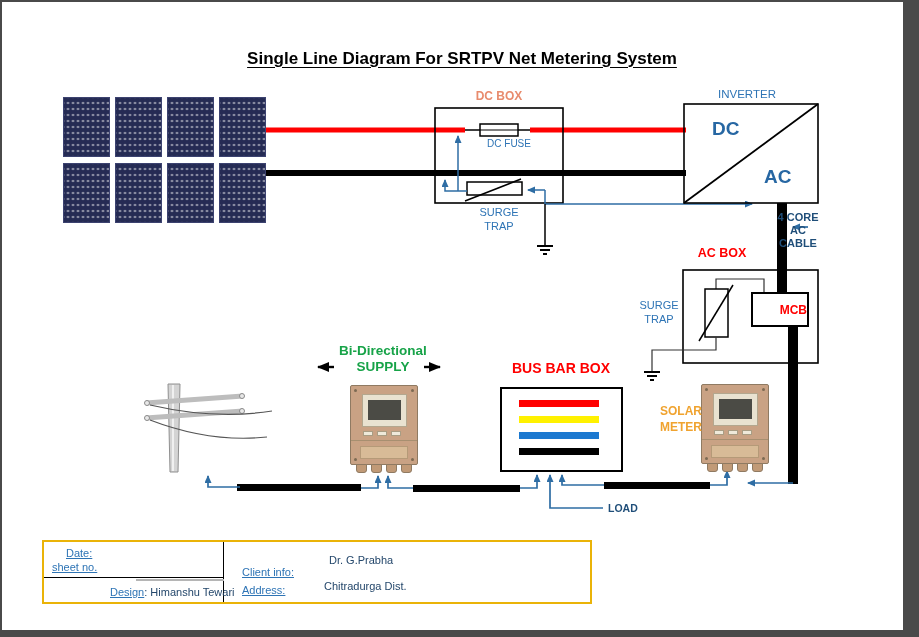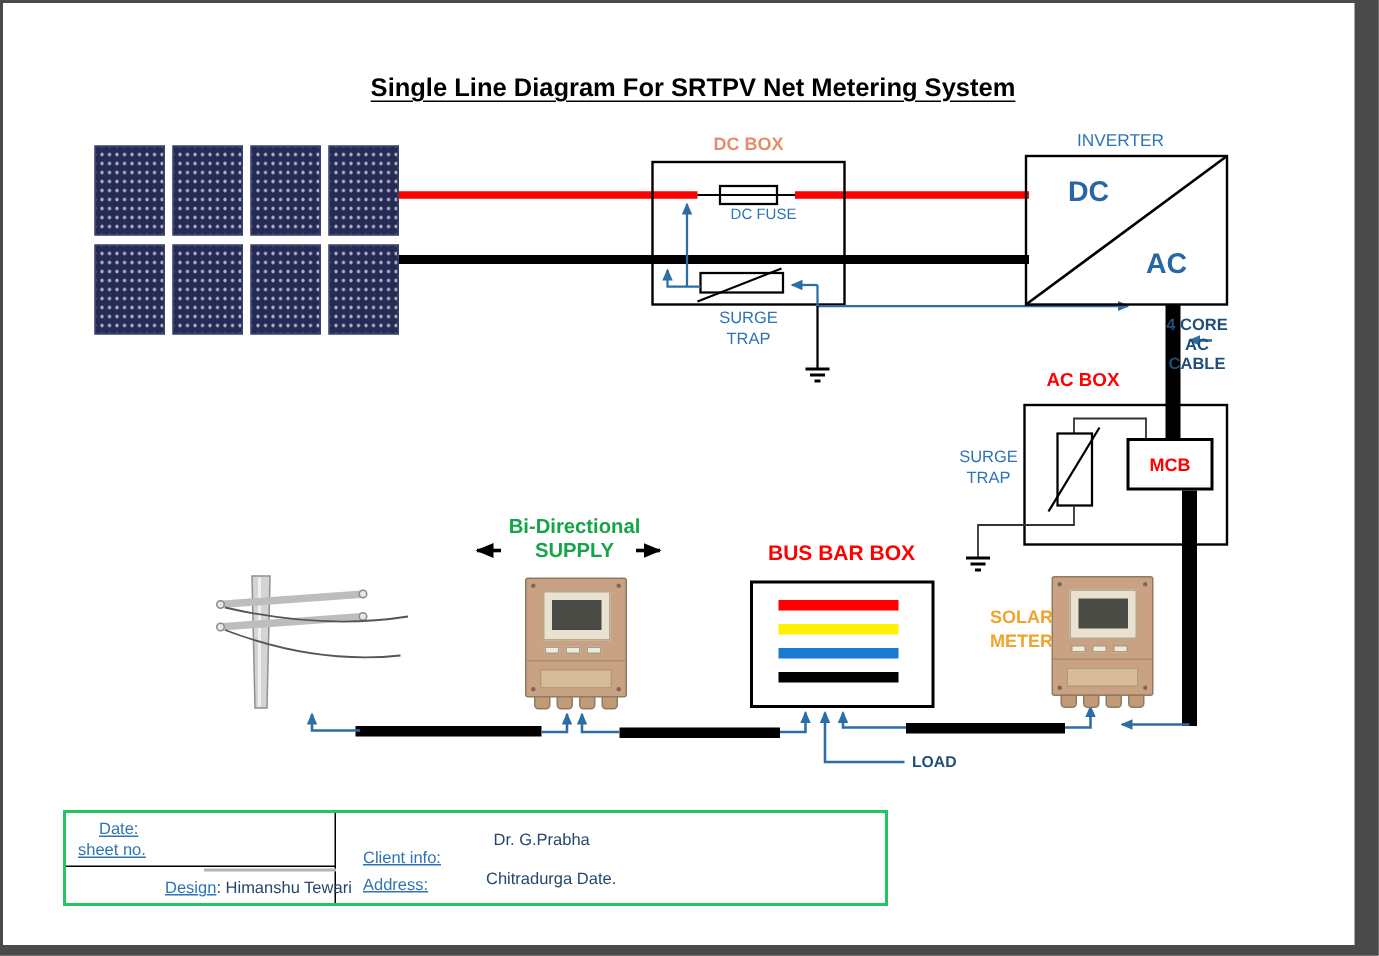--- a/index.html
+++ b/index.html
@@ -22,23 +22,23 @@
   .meter .btn  { width:10px; height:5px; background:#efe9da; border:1px solid #a99d84; }
   .meter .seam { position:absolute; left:0; top:54px; width:100%; height:1px; background:#a78f70; }
   .meter .strip { position:absolute; left:9px; top:60px; width:48px; height:13px; background:#d8bb97; border:1px solid #b59a78; }
   .meter .screw { position:absolute; width:3px; height:3px; border-radius:50%; background:#7d6a53; }
   .meter .gland { position:absolute; top:78px; width:11px; height:9px; background:#c19a77; border:1px solid #8f7a62; border-radius:0 0 3px 3px; }
   
   .busbox { position:absolute; left:500px; top:387px; width:123px; height:85px; background:#fff; border:2px solid #000; }
   .bar { position:absolute; left:17px; width:80px; height:7px; }
   
   .mcbbox { position:absolute; left:751px; top:292px; width:58px; height:35px; background:#fff; border:2px solid #000;
-            display:flex; align-items:center; justify-content:center; font-size:12px; font-weight:bold; color:#ff0000; }
-  
-  .tblock { position:absolute; left:42px; top:540px; width:550px; height:64px; border:2px solid #22c55e; background:#fff; font-size:11px; }
+            display:flex; align-items:center; justify-content:flex-end; font-size:12px; font-weight:bold; color:#ff0000; }
+  
+  .tblock { position:absolute; left:42px; top:540px; width:550px; height:64px; border:2px solid #eab308; background:#fff; font-size:11px; }
   .tblock .vd { position:absolute; left:179px; top:0; width:1px; height:100%; background:#000; }
   .tblock .hd { position:absolute; left:0; top:35px; width:180px; height:1px; background:#000; }
   .tblock .hdsh { position:absolute; left:92px; top:37px; width:88px; height:2px; background:#b5b5b5; }
   .tlabel { color:#2e74b5; text-decoration:underline; position:absolute; }
   .tvalue { color:#24476b; position:absolute; }
 </style>
 </head>
 <body>
 
 <div class="screen">
@@ -246,15 +246,15 @@
     <div class="hd"></div>
     <div class="hdsh"></div>
     <span class="tlabel" style="left:22px;top:5px;">Date:</span>
     <span class="tlabel" style="left:8px;top:19px;">sheet no.</span>
     <span style="position:absolute;left:66px;top:44px;">
       <span class="tlabel" style="position:static;">Design</span><span class="tvalue" style="position:static;">: Himanshu Tewari</span>
     </span>
     <span class="tlabel" style="left:198px;top:12px;margin-top:12px;">Client info:</span>
     <span class="tvalue" style="left:285px;top:12px;">Dr. G.Prabha</span>
     <span class="tlabel" style="left:198px;top:42px;">Address:</span>
-    <span class="tvalue" style="left:280px;top:38px;">Chitradurga Date.</span>
+    <span class="tvalue" style="left:280px;top:38px;">Chitradurga Dist.</span>
   </div>
 </div>
 
 </body></html>

